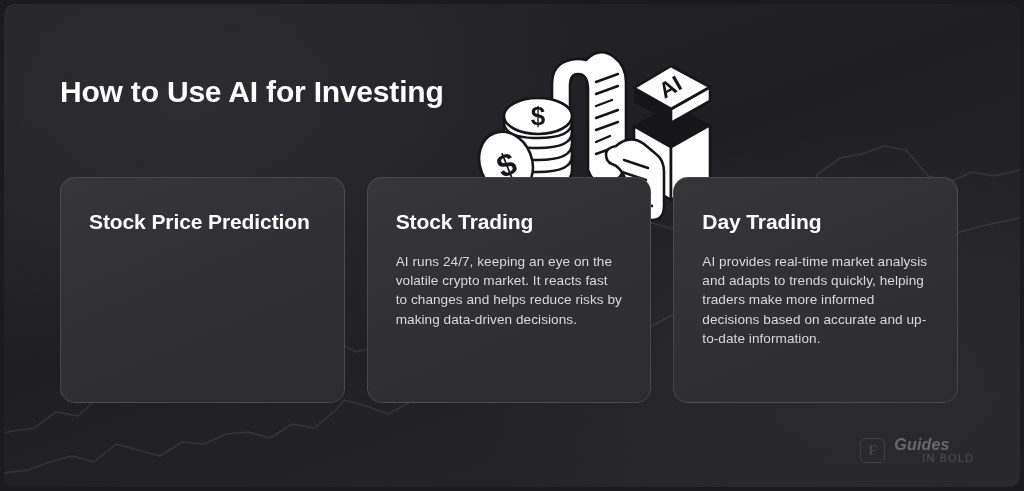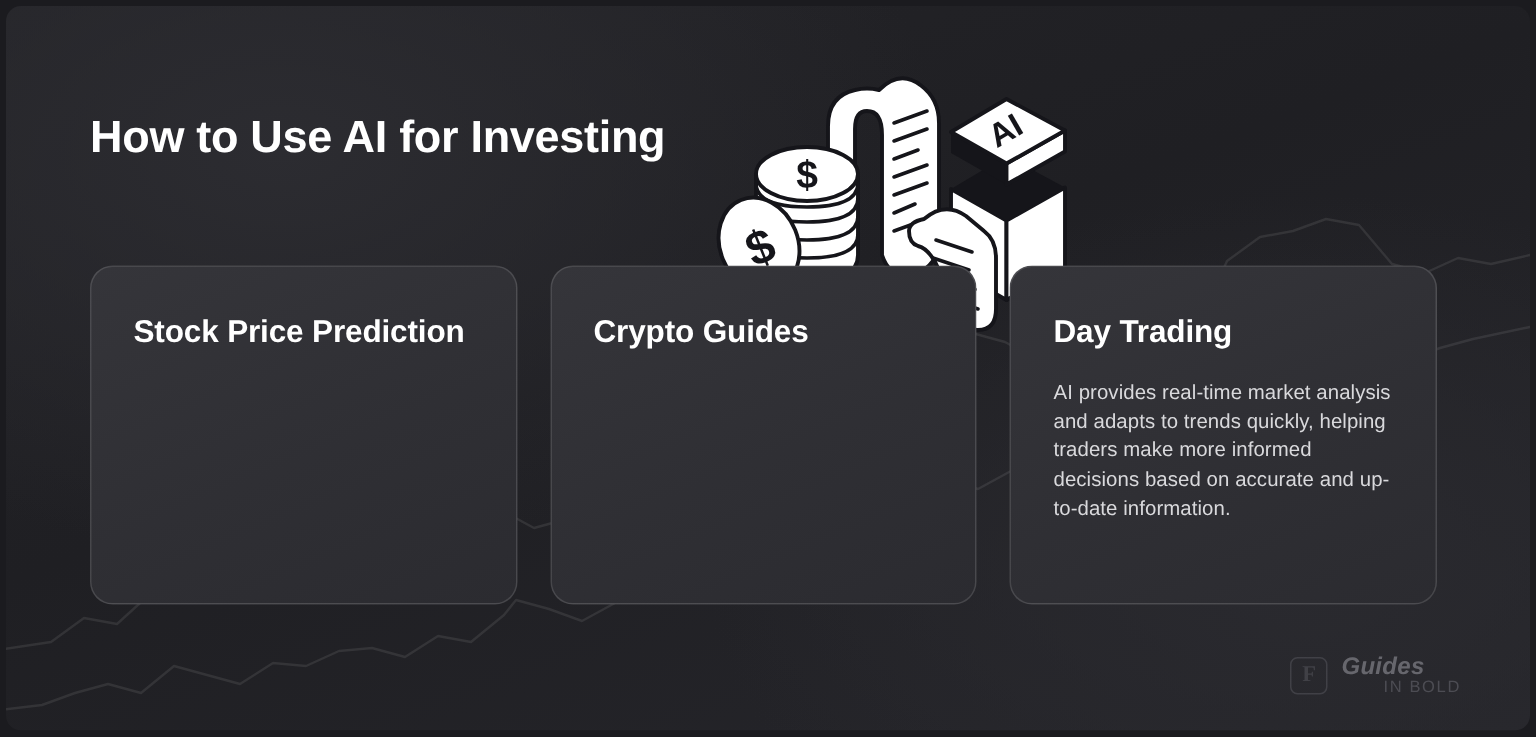--- a/index.html
+++ b/index.html
@@ -212,21 +212,22 @@
     </g>
   </svg>
 
   <div class="cards">
 
     <div class="card">
       <div class="card-title">Stock Price Prediction</div>
     </div>
 
     <div class="card">
-      <div class="card-title">Crypto Guides</div>
+      <div class="card-title">Stock Trading</div>
+      <div class="card-body">AI runs 24/7, keeping an eye on the volatile crypto market. It reacts fast to changes and helps reduce risks by making data-driven decisions.</div>
     </div>
 
     <div class="card">
       <div class="card-title">Day Trading</div>
       <div class="card-body">AI provides real-time market analysis and adapts to trends quickly, helping traders make more informed decisions based on accurate and up-to-date information.</div>
     </div>
 
   </div>
 
   <div class="logo">

